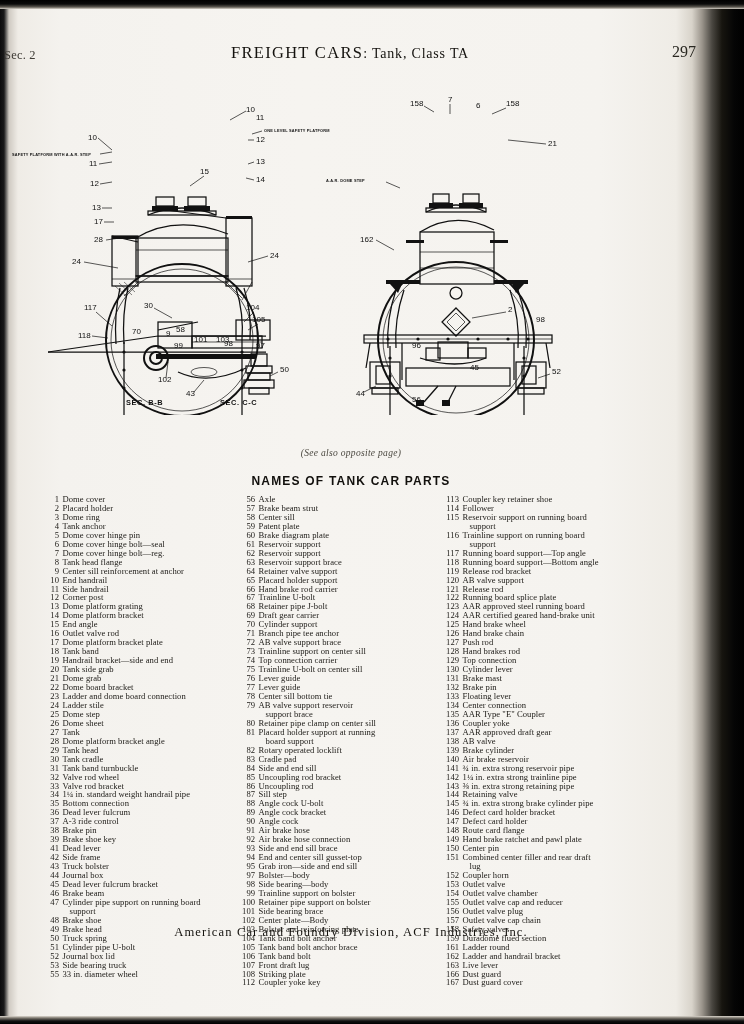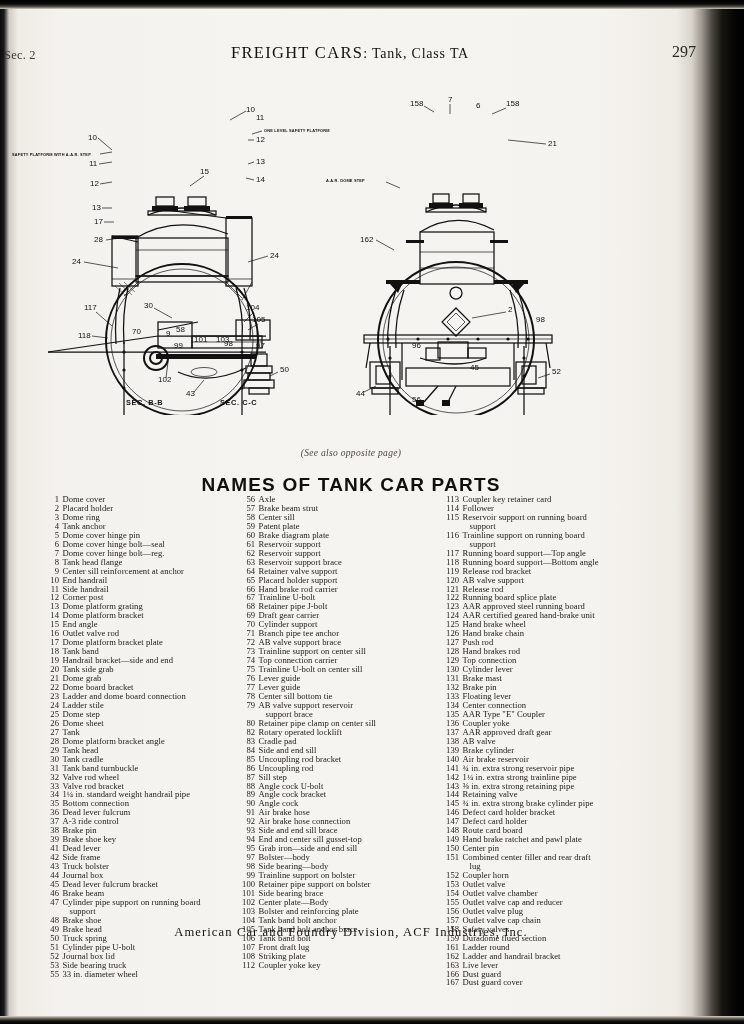--- a/index.html
+++ b/index.html
@@ -38,21 +38,21 @@
   .figure svg{display:block;}
   .fig-caption{position:absolute;left:18px;right:60px;top:424px;
       text-align:center;font-family:"Liberation Sans",sans-serif;
       font-size:10.4px;letter-spacing:.55px;font-weight:600;color:#1b1915;}
   .fig-note{position:absolute;left:18px;right:60px;top:448px;text-align:center;
       font-family:"Liberation Serif",serif;font-style:italic;font-size:9.5px;
       color:#4a473f;letter-spacing:.3px;}
 
   
   .list-title{position:absolute;left:18px;right:60px;top:474px;text-align:center;
-      font-family:"Liberation Sans",sans-serif;font-weight:700;font-size:19px;
+      font-family:"Liberation Sans",sans-serif;font-weight:700;font-size:12px;
       letter-spacing:1.2px;color:#12100d;}
 
   
   .columns{position:absolute;left:44px;top:495px;width:600px;
       display:flex;gap:0;}
   .col{width:196px;padding-right:4px;}
   .col.c2{width:200px;}
   .col.c3{width:204px;}
   .pitem{display:flex;align-items:flex-start;
       font-family:"Liberation Serif",serif;font-size:8.6px;line-height:8.95px;
@@ -643,20 +643,24 @@
         </div>
         <div class="pitem">
           <span class="pnum">79</span>
           <span class="ptext"><span>AB valve support reservoir</span><span class="cont">support brace</span></span>
         </div>
         <div class="pitem">
           <span class="pnum">80</span>
           <span class="ptext"><span>Retainer pipe clamp on center sill</span></span>
         </div>
         <div class="pitem">
+          <span class="pnum">81</span>
+          <span class="ptext"><span>Placard holder support at running</span><span class="cont">board support</span></span>
+        </div>
+        <div class="pitem">
           <span class="pnum">82</span>
           <span class="ptext"><span>Rotary operated locklift</span></span>
         </div>
         <div class="pitem">
           <span class="pnum">83</span>
           <span class="ptext"><span>Cradle pad</span></span>
         </div>
         <div class="pitem">
           <span class="pnum">84</span>
           <span class="ptext"><span>Side and end sill</span></span>
@@ -754,21 +758,21 @@
           <span class="ptext"><span>Striking plate</span></span>
         </div>
         <div class="pitem">
           <span class="pnum">112</span>
           <span class="ptext"><span>Coupler yoke key</span></span>
         </div>
       </div>
     <div class="col c3" id="col3">
         <div class="pitem">
           <span class="pnum">113</span>
-          <span class="ptext"><span>Coupler key retainer card</span></span>
+          <span class="ptext"><span>Coupler key retainer shoe</span></span>
         </div>
         <div class="pitem">
           <span class="pnum">114</span>
           <span class="ptext"><span>Follower</span></span>
         </div>
         <div class="pitem">
           <span class="pnum">115</span>
           <span class="ptext"><span>Reservoir support on running board</span><span class="cont">support</span></span>
         </div>
         <div class="pitem">
@@ -894,21 +898,21 @@
         <div class="pitem">
           <span class="pnum">146</span>
           <span class="ptext"><span>Defect card holder bracket</span></span>
         </div>
         <div class="pitem">
           <span class="pnum">147</span>
           <span class="ptext"><span>Defect card holder</span></span>
         </div>
         <div class="pitem">
           <span class="pnum">148</span>
-          <span class="ptext"><span>Route card board</span></span>
+          <span class="ptext"><span>Route card flange</span></span>
         </div>
         <div class="pitem">
           <span class="pnum">149</span>
           <span class="ptext"><span>Hand brake ratchet and pawl plate</span></span>
         </div>
         <div class="pitem">
           <span class="pnum">150</span>
           <span class="ptext"><span>Center pin</span></span>
         </div>
         <div class="pitem">

